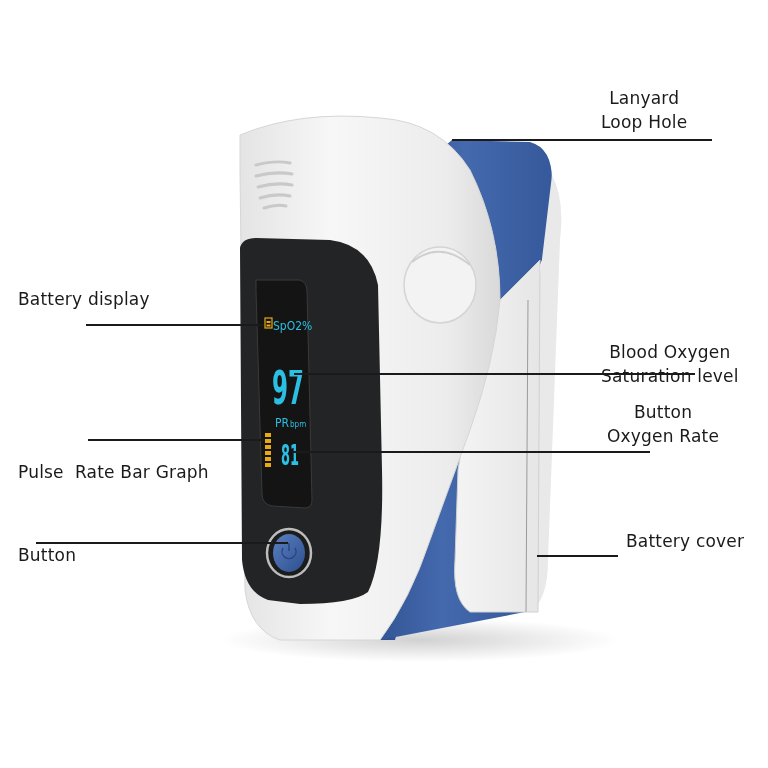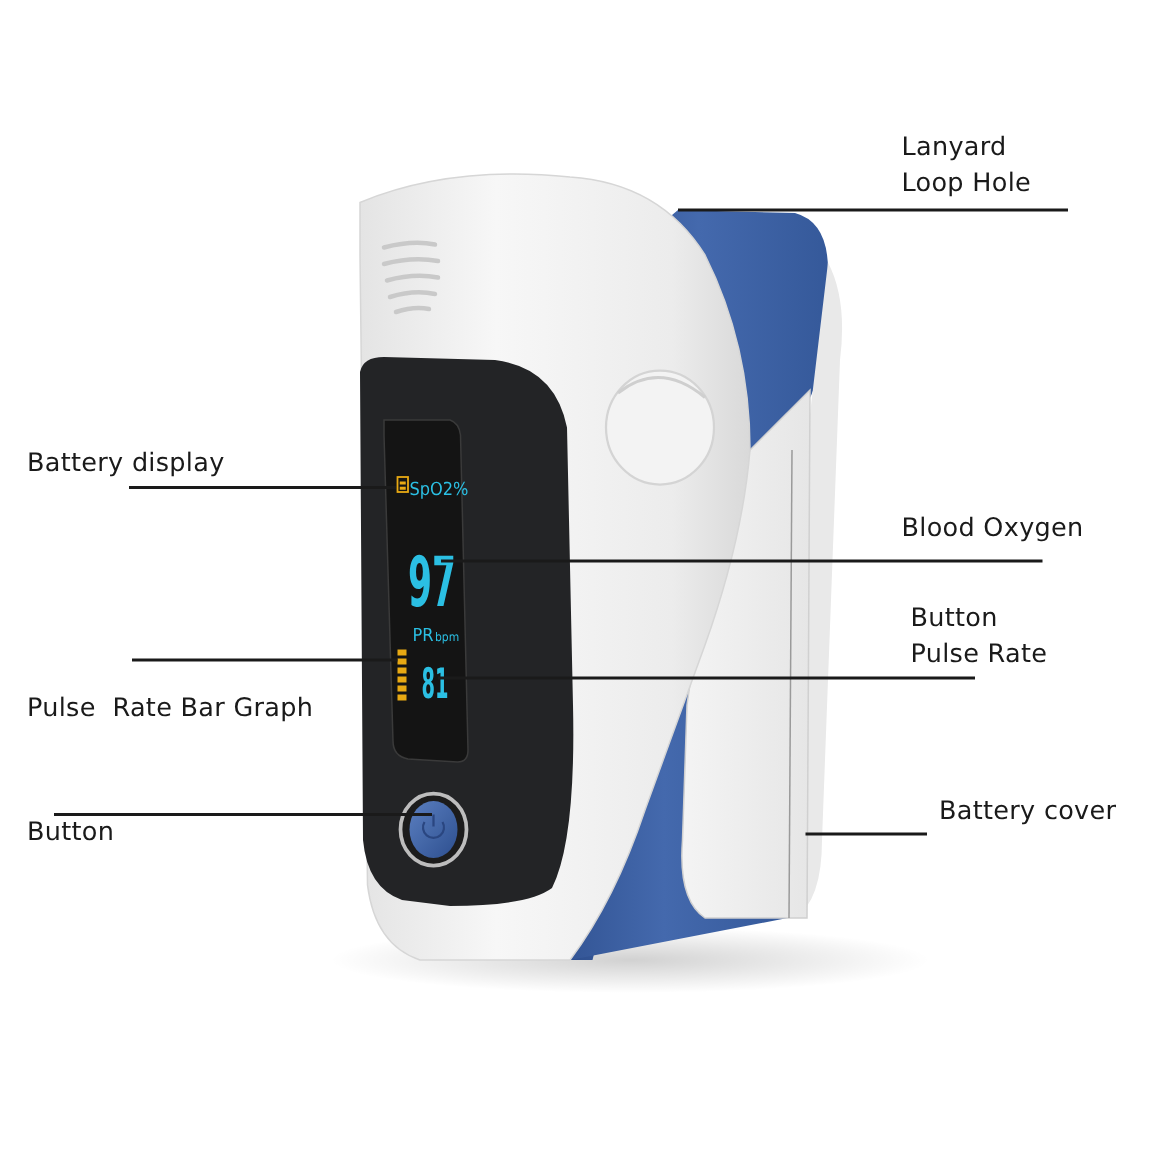--- a/index.html
+++ b/index.html
@@ -1,18 +1,18 @@
 <!DOCTYPE html>
 <html><head>
 <meta charset="utf-8">
 <style>
   html, body { margin:0; padding:0; background:#ffffff; }
   body { width:768px; height:768px; position:relative; overflow:hidden; font-family:"DejaVu Sans", sans-serif; }
   .stage { position:absolute; left:0; top:0; width:768px; height:768px; }
-  .label { position:absolute; font-family:"DejaVu Sans", sans-serif; font-size:17px; color:#1a1a1a; line-height:24px; white-space:nowrap; letter-spacing:0.2px; }
+  .label { position:absolute; font-family:"DejaVu Sans", sans-serif; font-size:17px; color:#1a1a1a; line-height:24px; white-space:nowrap; letter-spacing:0.2px;text-align:center; }
   .label span { display:block; }
   .oled { font-family:"DejaVu Sans Condensed","DejaVu Sans", sans-serif; fill:#2bbfe3; }
 </style>
 </head>
 <body>
 
 <div class="stage">
   <svg width="768" height="768" viewBox="0 0 768 768">
     <defs>
       <linearGradient id="whiteBody" x1="0" y1="0" x2="1" y2="0">
@@ -102,32 +102,33 @@
       <line x1="36" y1="543" x2="288" y2="543"></line>
       <line x1="537" y1="556" x2="618" y2="556"></line>
     </g>
   </svg>
 
   
   <div class="label" style="left:601px; top:86px;">
     <span>Lanyard</span>
     <span>Loop Hole</span>
   </div>
-  <div class="label" style="left:18px; top:297px;">
+  <div class="label" style="left:18px; top:287px;">
     <span>Battery display</span>
   </div>
   <div class="label" style="left:601px; top:320px;margin-top:20px;">
     <span>Blood Oxygen</span>
+    <span>Saturation level</span>
   </div>
   <div class="label" style="left:18px; top:412px; white-space:pre;">
     <span>Pulse  Rate Bar Graph</span>
   </div>
   <div class="label" style="left:607px; top:400px;">
     <span>Button</span>
-    <span>Pulse Rate</span>
+    <span>Oxygen Rate</span>
   </div>
   <div class="label" style="left:18px; top:518px;margin-top:25px;">
     <span>Button</span>
   </div>
   <div class="label" style="left:578px; top:529px;margin-left:48px;">
     <span>Battery cover</span>
   </div>
 </div>
 
 </body></html>

